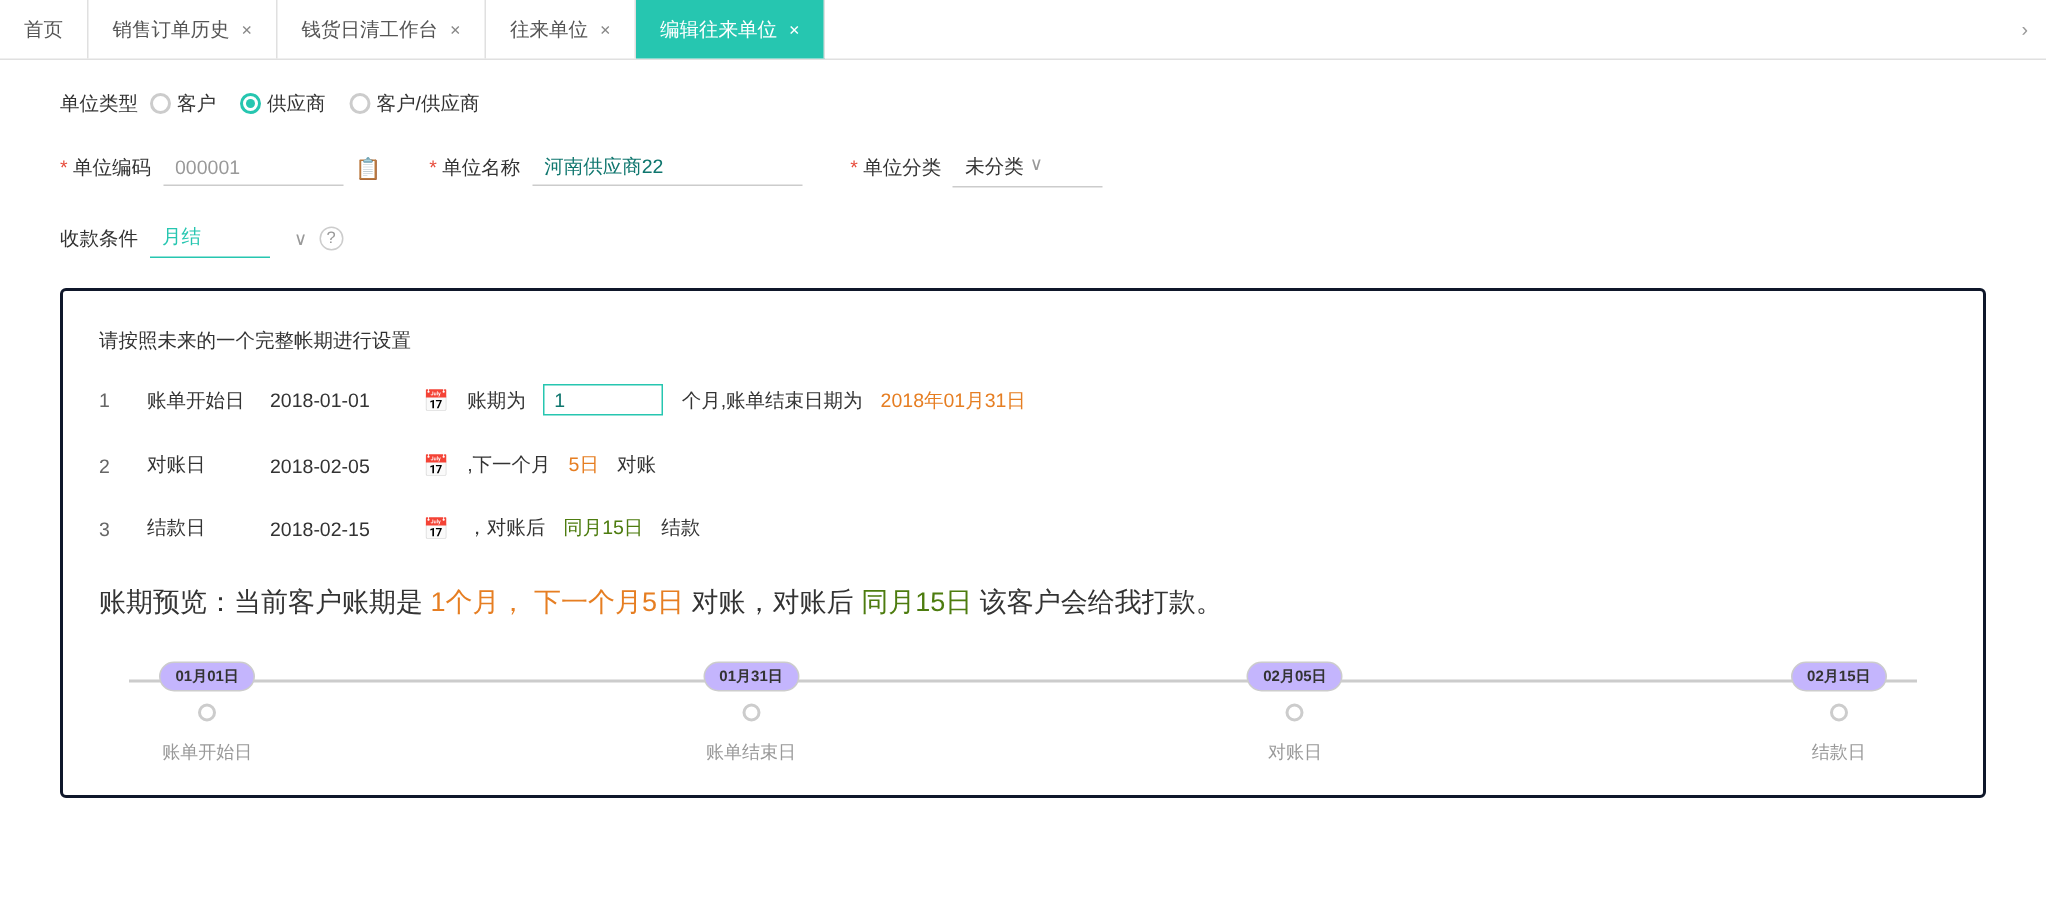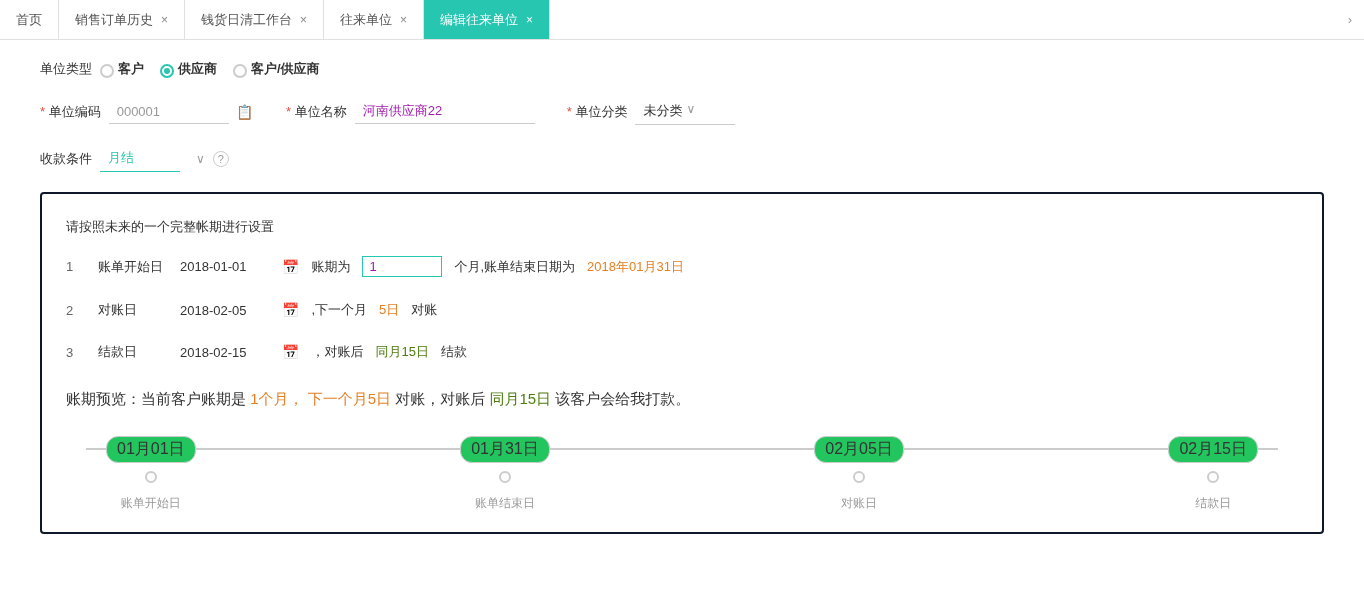--- a/index.html
+++ b/index.html
@@ -76,24 +76,23 @@
     }
 
     
     .radio-group {
       display: flex;
       align-items: center;
       gap: 16px;
     }
     .radio-item {
       display: flex;
-      align-items: flex-end;
+      align-items: center;
       gap: 4px;
       cursor: pointer;
-      font-weight: bold;
     }
     .radio-circle {
       width: 14px;
       height: 14px;
       border-radius: 50%;
       border: 2px solid #ccc;
       background: #fff;
       display: flex;
       align-items: center;
       justify-content: center;
@@ -109,21 +108,21 @@
       background: #26c6b0;
     }
 
     
     .input-field {
       border: none;
       border-bottom: 1px solid #ccc;
       outline: none;
       padding: 4px 8px;
       font-size: 13px;
-      color: #a21caf;
+      color: #0f766e;
       background: transparent;
     }
     .input-code { width: 120px; color: #999; }
     .input-name { width: 180px; }
     .input-number { width: 80px; border: 1px solid #26c6b0; padding: 2px 6px; }
 
     
     .select-group {
       display: flex;
       align-items: center;
@@ -187,21 +186,21 @@
     .date-value {
       color: #333;
       min-width: 90px;
     }
     .hint-text { color: #333; }
     .highlight-orange { color: #e67e22; }
     .highlight-teal { color: #4d7c0f; }
 
     
     .period-preview {
-      font-size: 15px;
+      font-size: 18px;
       color: #333;
       margin-bottom: 24px;
       line-height: 1.8;
     }
     .timeline-line {
       position: absolute;
       top: 12px;
       left: 20px;
       right: 20px;
       height: 2px;
@@ -225,24 +224,25 @@
       width: 12px;
       height: 12px;
       border-radius: 50%;
       border: 2px solid #ccc;
       background: #fff;
     }
     .node-label-box {
       border: 1px solid #ccc;
       border-radius: 12px;
       padding: 2px 10px;
-      background: #22c55e;
-      font-size: 16px;
+      background: #c4b5fd;
+      font-size: 10px;
       color: #333;
       white-space: nowrap;
+      font-weight: bold;
     }
     .node-type-label {
       font-size: 12px;
       color: #999;
       margin-top: 4px;
     }
 
     
     .help-icon {
       display: inline-flex;

